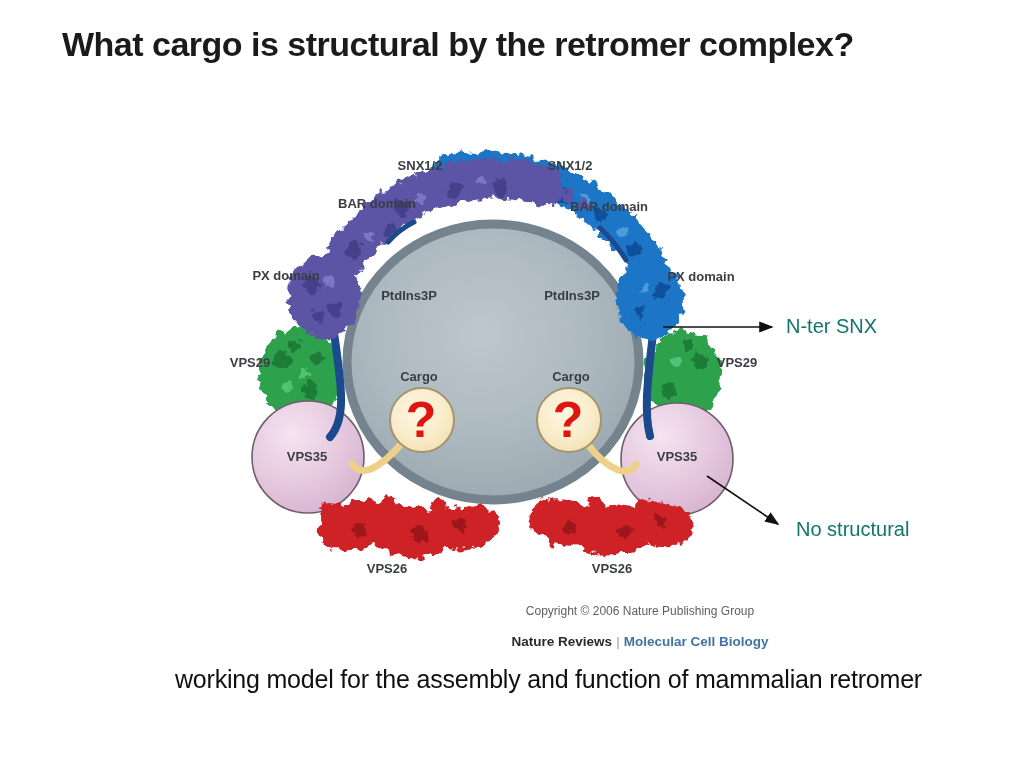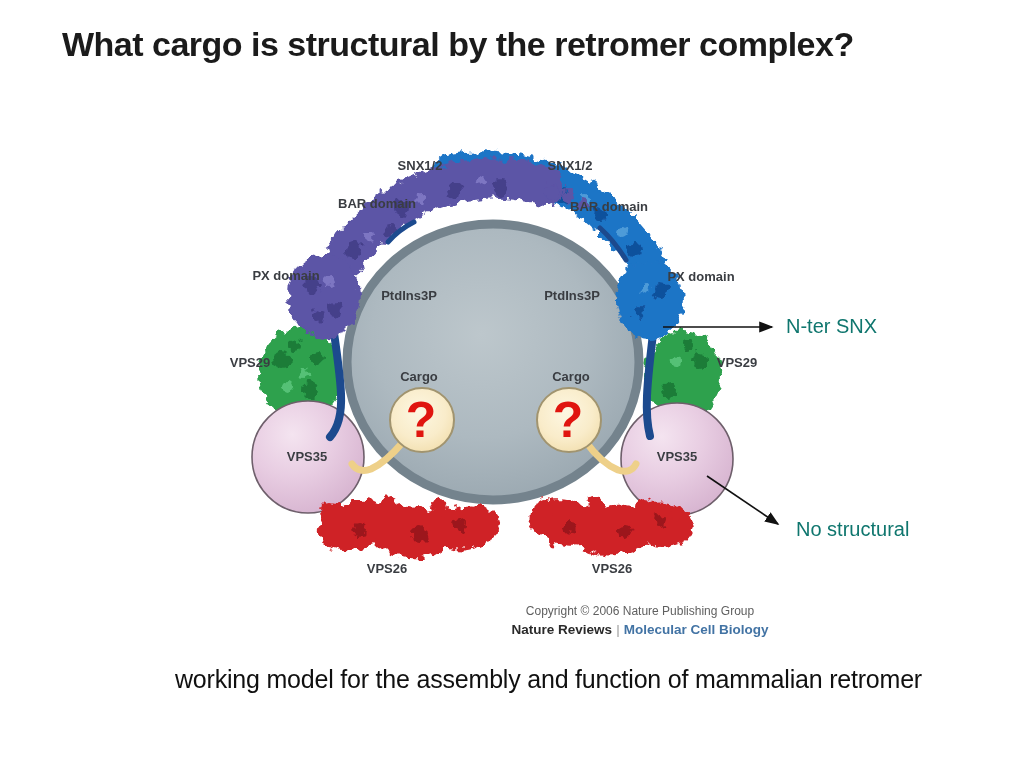--- a/index.html
+++ b/index.html
@@ -12,21 +12,21 @@
     font-size:34px;font-weight:700;color:#1b1b1b;letter-spacing:-0.5px;
     white-space:nowrap;
   }
   .fig{position:absolute;left:0;top:0;}
   .flabel{font:700 13px "Liberation Sans",sans-serif;fill:#3a3d42;}
   .ann{position:absolute;color:#0f766e;font-size:20px;line-height:27px;}
   .nter{left:786px;top:313px;white-space:nowrap;}
   .nostruct{left:796px;top:516px;}
   .credit{position:absolute;left:488px;top:604px;width:304px;text-align:center;}
   .credit1{font-size:12px;color:#5f5f5f;line-height:15px;}
-  .credit2{font-size:13.5px;line-height:16px;margin-top:3px;}
+  .credit2{font-size:13.5px;line-height:16px;margin-top:15px;}
   .credit2 .brand{font-weight:700;color:#2a2a2a;}
   .credit2 .sep{color:#9a9a9a;margin:0 4px;}
   .credit2 .journal{font-weight:700;color:#4273a4;}
   .caption{
     position:absolute;left:102px;top:665px;width:820px;
     font-size:25px;color:#101010;letter-spacing:-0.2px;white-space:nowrap;text-align:right;
   }
 </style>
 </head>
 <body>

